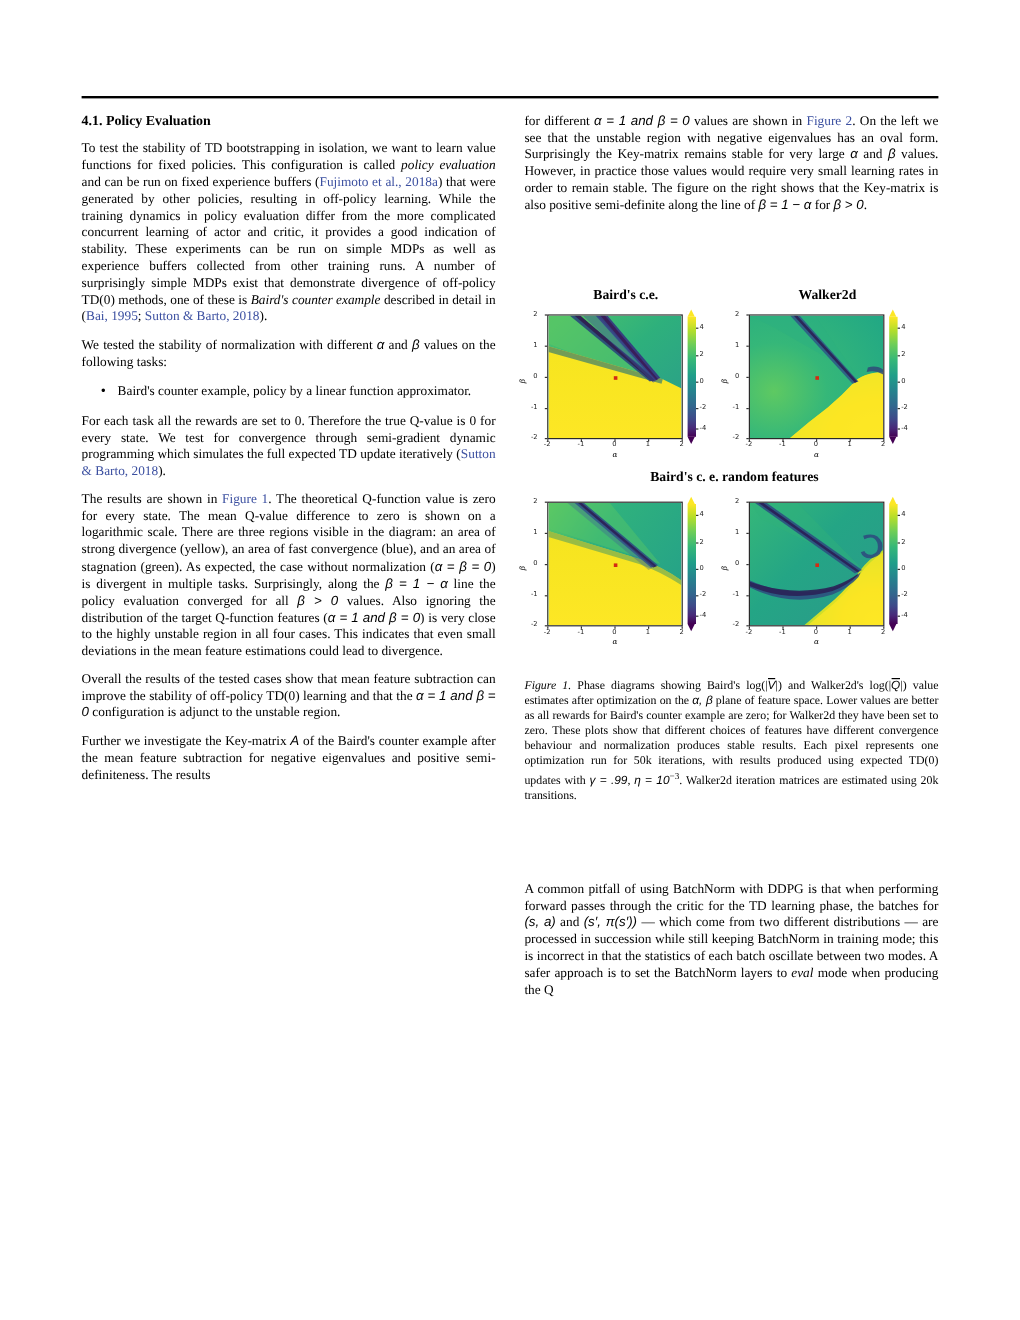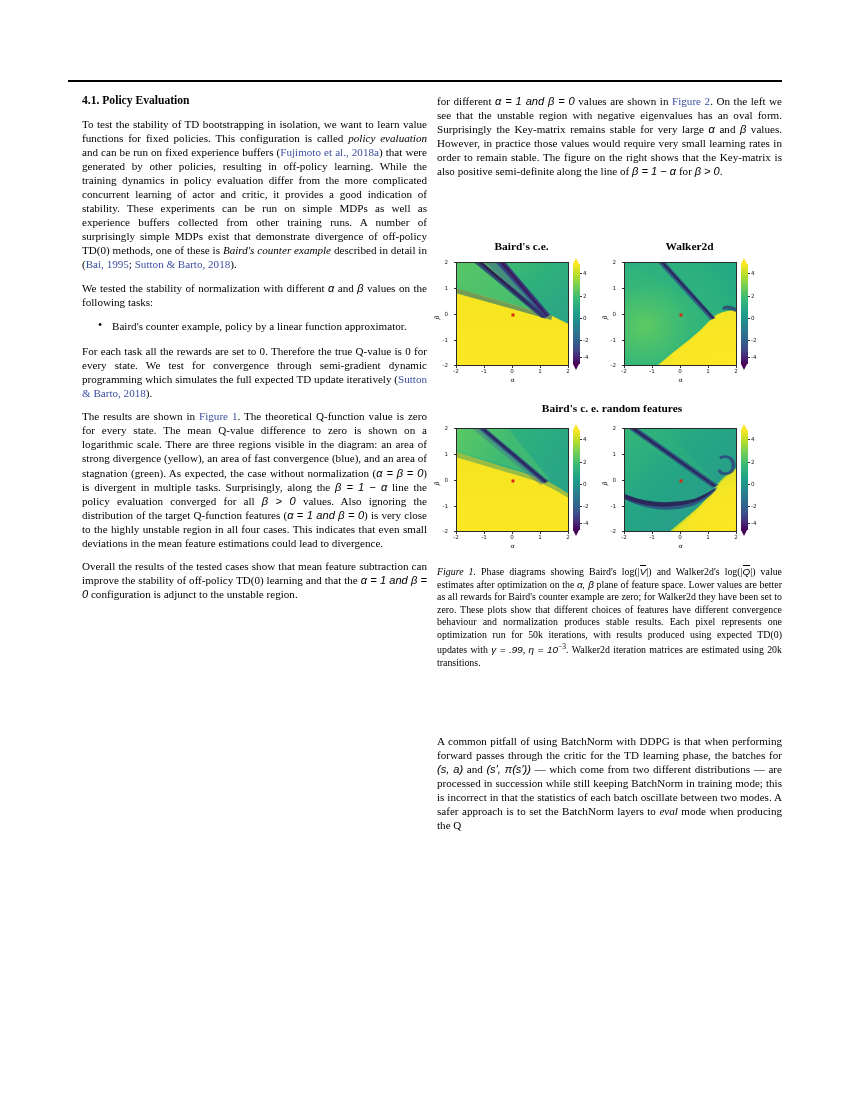--- a/index.html
+++ b/index.html
@@ -46,21 +46,21 @@
   .col {
     position: absolute;
     top: 94px;
     width: 345px;
     font-size: 11.1px;
     line-height: 14.05px;
     text-align: justify;
     text-justify: inter-word;
     hyphens: manual;
   }
-  .col-left  { left: 82px; }
+  .col-left  { left: 68px; }
   .col-right { left: 437px; }
 
   h3.sec {
     font-size: 11.6px;
     font-weight: bold;
     margin: 0 0 9px 0;
     line-height: 14px;
     text-align: left;
   }
   p.para {
@@ -281,20 +281,21 @@
     <ul class="bullets">
       <li>Baird's counter example, policy by a linear function approximator.</li>
     </ul>
 
     <p class="para"><span>For each task all the rewards are set to 0. Therefore the true Q-value is 0 for every state. We test for convergence through semi-gradient dynamic programming which simulates the full expected TD update iteratively (</span><span class="cite">Sutton &amp; Barto, 2018</span><span>).</span></p>
 
     <p class="para"><span>The results are shown in </span><span class="cite">Figure 1</span><span>. The theoretical Q-function value is zero for every state. The mean Q-value difference to zero is shown on a logarithmic scale. There are three regions visible in the diagram: an area of strong divergence (yellow), an area of fast convergence (blue), and an area of stagnation (green). As expected, the case without normalization (</span><span class="math">α = β = 0</span><span>) is divergent in multiple tasks. Surprisingly, along the </span><span class="math">β = 1 − α</span><span> line the policy evaluation converged for all </span><span class="math">β &gt; 0</span><span> values. Also ignoring the distribution of the target Q-function features (</span><span class="math">α = 1 and β = 0</span><span>) is very close to the highly unstable region in all four cases. This indicates that even small deviations in the mean feature estimations could lead to divergence.</span></p>
 
     <p class="para"><span>Overall the results of the tested cases show that mean feature subtraction can improve the stability of off-policy TD(0) learning and that the </span><span class="math">α = 1 and β = 0</span><span> configuration is adjunct to the unstable region.</span></p>
 
+    <p class="para"><span>Further we investigate the Key-matrix </span><span class="math">A</span><span> of the Baird's counter example after the mean feature subtraction for negative eigenvalues and positive semi-definiteness. The results</span></p>
 
   </div>
 
   <div class="col col-right">
     <p class="para"><span>for different </span><span class="math">α = 1 and β = 0</span><span> values are shown in </span><span class="cite">Figure 2</span><span>. On the left we see that the unstable region with negative eigenvalues has an oval form. Surprisingly the Key-matrix remains stable for very large </span><span class="math">α</span><span> and </span><span class="math">β</span><span> values. However, in practice those values would require very small learning rates in order to remain stable. The figure on the right shows that the Key-matrix is also positive semi-definite along the line of </span><span class="math">β = 1 − α</span><span> for </span><span class="math">β &gt; 0</span><span>.</span></p>
   </div>
 
   <div class="figure">
 
     <div class="fig-row">
@@ -427,21 +428,21 @@
         <span class="cbar-tickmark" style="top:82px;"></span>
         <span class="cbar-tickmark" style="top:99px;"></span>
         <span class="cbar-tick" style="top:15px;">4</span>
         <span class="cbar-tick" style="top:38px;">2</span>
         <span class="cbar-tick" style="top:60px;">0</span>
         <span class="cbar-tick" style="top:82px;">-2</span>
         <span class="cbar-tick" style="top:99px;">-4</span>
       </div>
     </div>
 
-    <div class="fig-row row2" style="margin-top:10px;">
+    <div class="fig-row row2" style="">
 
       <div class="panel-title" style="left:0px; top:0px; width:350px;">Baird's c. e. random features</div>
 
       <div class="plot-wrap" style="left:0px; top:22px;">
         <div class="axes">
           <svg class="heat" viewBox="0 0 113 104" preserveAspectRatio="none">
             <defs>
               <linearGradient id="g3bg" x1="0" y1="0" x2="1" y2="0.6">
                 <stop offset="0%" stop-color="#5ec962"></stop>
                 <stop offset="40%" stop-color="#2fb17d"></stop>

